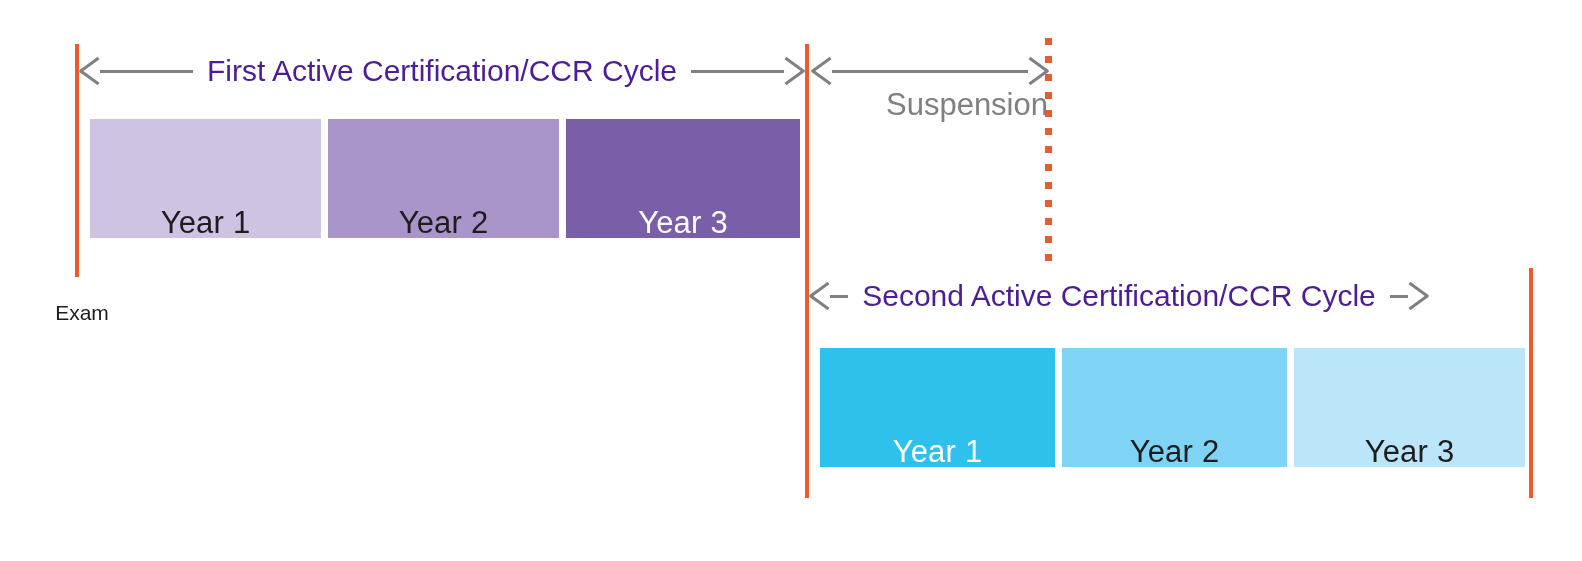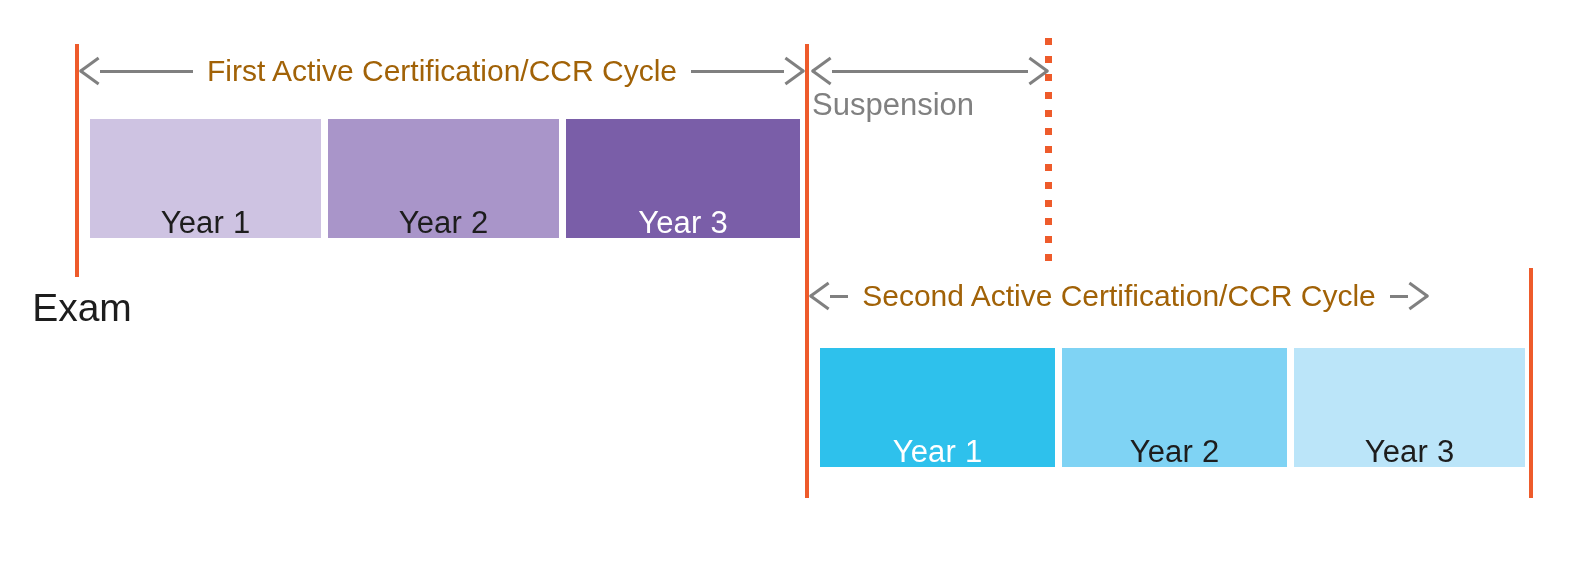--- a/index.html
+++ b/index.html
@@ -87,49 +87,49 @@
   }
   .head.left::before  { top: 10px; transform: rotate(36deg);  transform-origin: left center; }
   .head.left::after   { top: 11px; transform: rotate(-36deg); transform-origin: left center; }
   .head.right::before { top: 10px; right: 0; left: auto; transform: rotate(-36deg); transform-origin: right center; }
   .head.right::after  { top: 11px; right: 0; left: auto; transform: rotate(36deg);  transform-origin: right center; }
 
   .arrow-label {
     flex: 0 0 auto;
     padding: 0 14px;
     font-size: 30px;
-    color: #a16207;
+    color: #4c1d95;
     white-space: nowrap;
     line-height: 1;
   }
 
   #row-first  { left: 80px;  top: 58px;  width: 724px; height: 26px; }
   #row-susp   { left: 812px; top: 58px;  width: 236px; height: 26px; }
   #row-second { left: 810px; top: 283px; width: 618px; height: 26px; }
 
   
   #susp-text {
     position: absolute;
     left: 812px;
     top: 84px;
     width: 236px;
-    text-align: left;
+    text-align: right;
     font-size: 31px;
     line-height: 1.33;
     color: #808080;
   }
 
   
   #exam-label {
     position: absolute;
     left: 18px;
-    top: 282px;
+    top: 299px;
     width: 128px;
     text-align: center;
-    font-size: 39px;
+    font-size: 21px;
     line-height: 1.35;
     color: #1d1d1d;
   }
   #exam-label .l2 { margin-left: 12px; }
 </style>
 </head>
 <body>
 
 <div id="stage">
 

